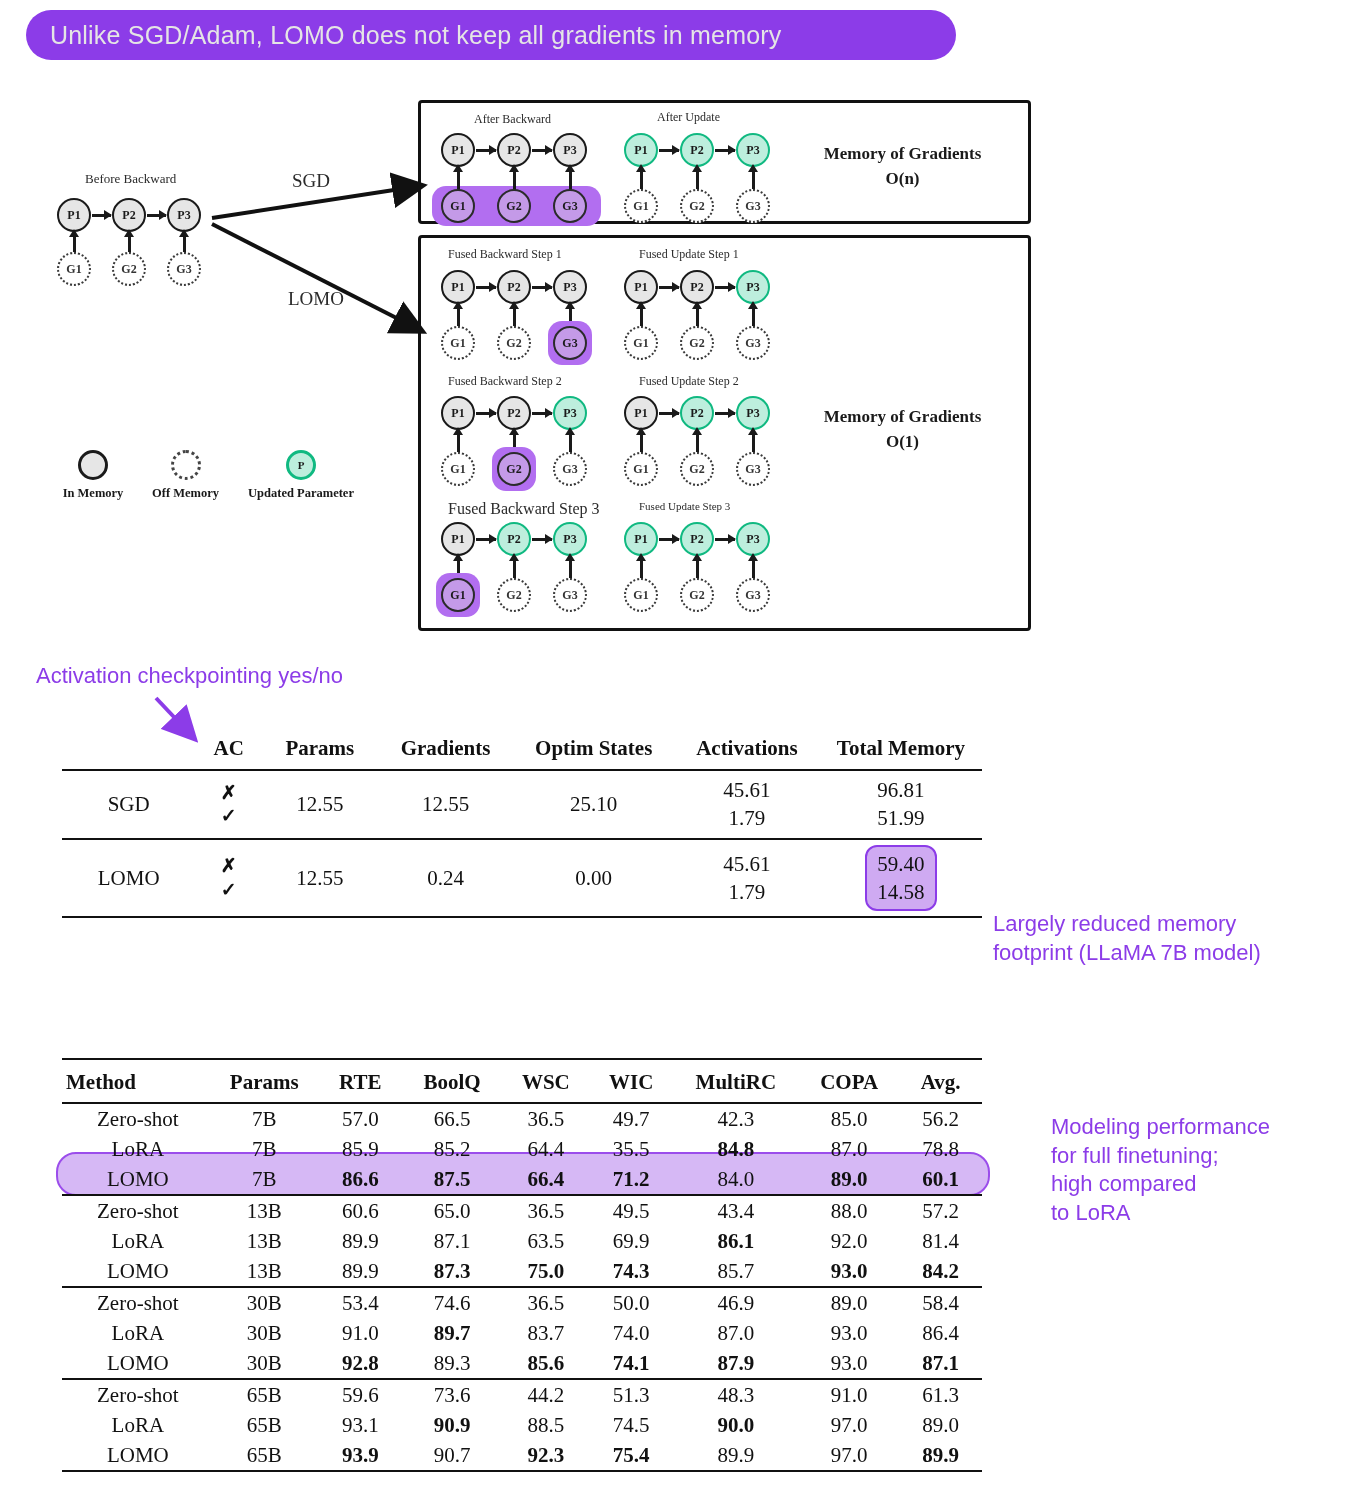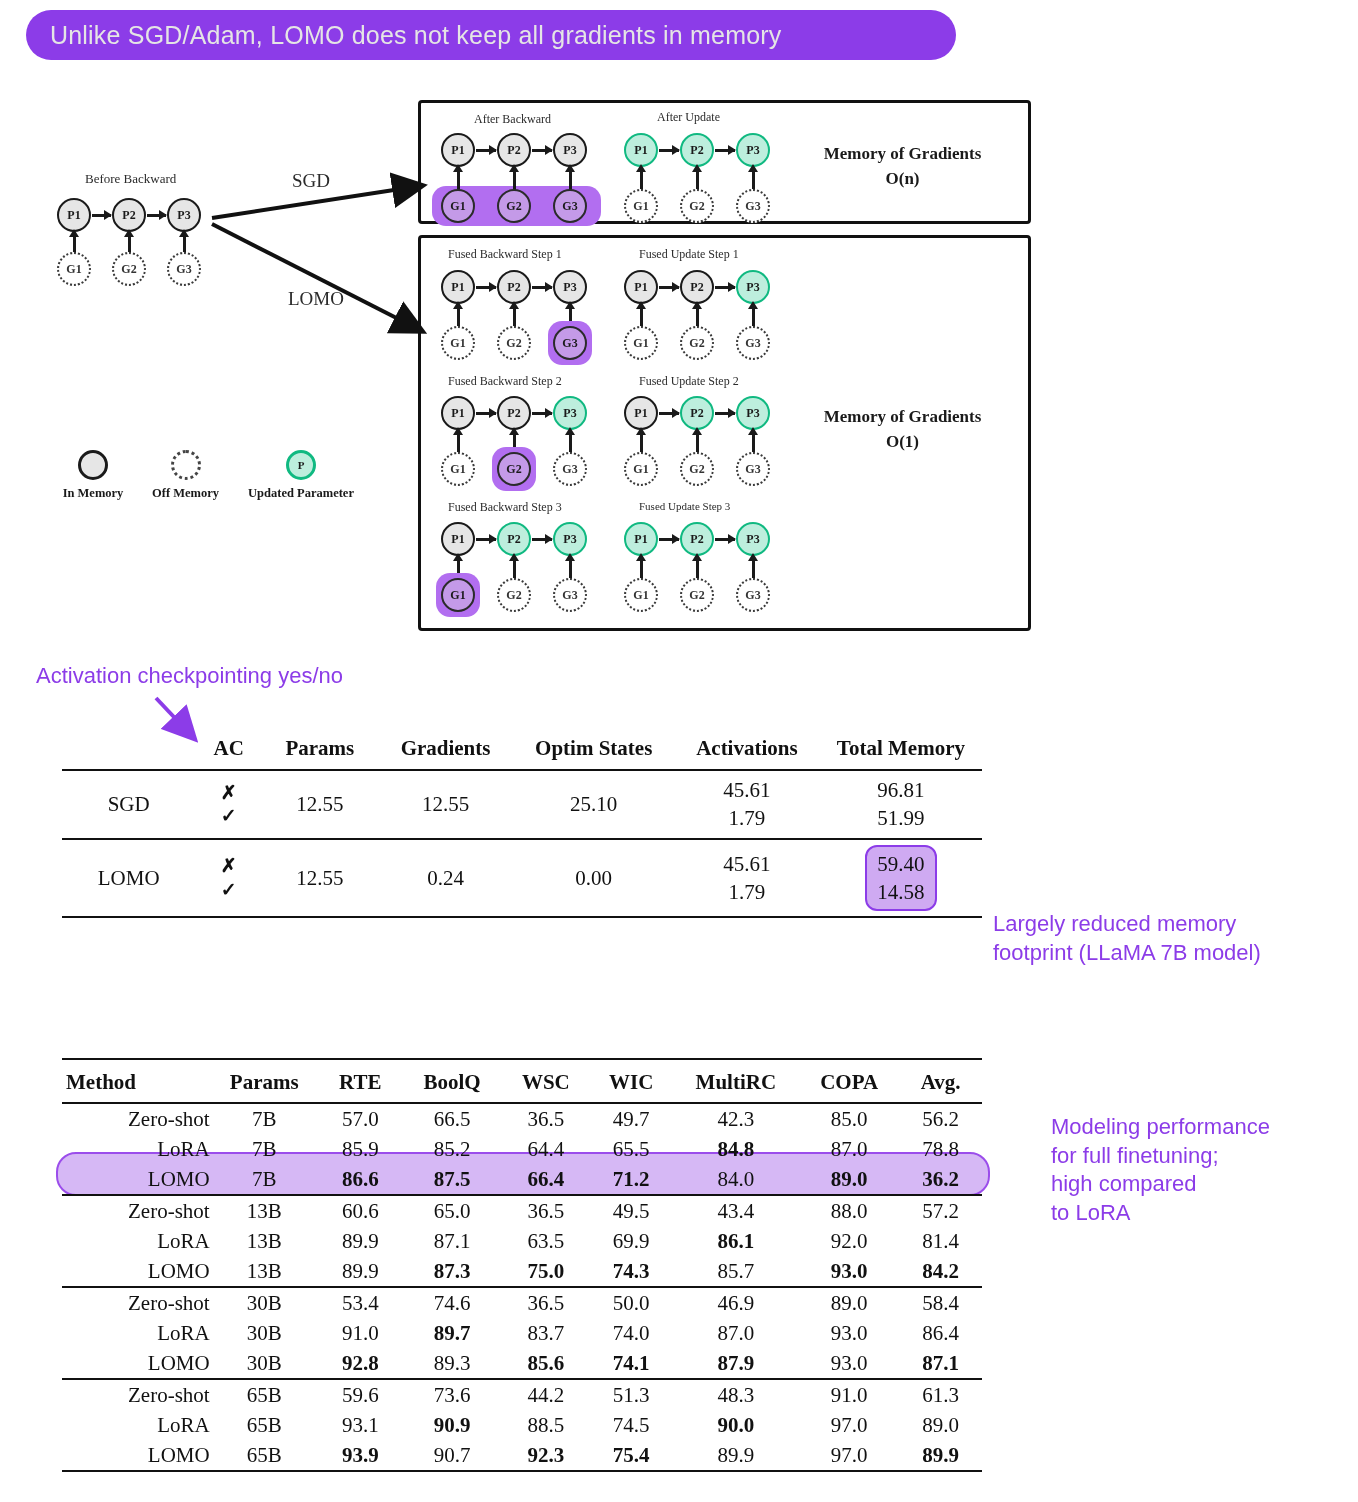--- a/index.html
+++ b/index.html
@@ -88,21 +88,21 @@
     padding:3px 10px;line-height:1.35;
   }
   
   #res-table{left:62px;top:1058px;width:920px;font-size:21px;}
   #res-table thead th{
     font-weight:bold;padding:7px 0;text-align:center;border-bottom:2px solid #111;
   }
   #res-table thead th.m{text-align:left;padding-left:4px;}
   #res-table .topline td{border-top:2.5px solid #111;height:3px;padding:0;}
   #res-table tbody td{text-align:center;padding:2.5px 0;}
-  #res-table tbody td.m{text-align:right;padding-left:4px;}
+  #res-table tbody td.m{text-align:center;padding-left:4px;}
   #res-table tbody tr.gap td{border-top:2px solid #111;height:0;padding:0;}
   #res-table .bottomline td{border-top:2.5px solid #111;height:3px;padding:0;}
   .b{font-weight:bold;}
   .row-hl{position:absolute;left:56px;top:1152px;width:930px;height:40px;
     background:#d6b8f5;border:2.5px solid #9b4deb;border-radius:20px;z-index:0;}
   #res-table{z-index:1;}
   .arrow-annot{position:absolute;}
 </style>
 </head>
 <body>
@@ -222,21 +222,21 @@
   <div class="node n-upd" style="left:736px;top:316px;">P3</div>
   <div class="arrow-h" style="left:659px;top:332px;width:20px;"></div>
   <div class="arrow-h" style="left:715px;top:332px;width:20px;"></div>
   <div class="arrow-v" style="left:640px;top:354px;height:22px;"></div>
   <div class="arrow-v" style="left:696px;top:354px;height:22px;"></div>
   <div class="arrow-v" style="left:752px;top:354px;height:22px;"></div>
   <div class="node n-off" style="left:624px;top:372px;">G1</div>
   <div class="node n-off" style="left:680px;top:372px;">G2</div>
   <div class="node n-off" style="left:736px;top:372px;">G3</div>
 
-  <div class="dlabel" style="left:448px;top:420px;font-size:12px;">Fused Backward Step 3</div>
+  <div class="dlabel" style="left:448px;top:420px;font-size:16px;">Fused Backward Step 3</div>
   <div class="dlabel" style="left:639px;top:420px;font-size:11px;">Fused Update Step 3</div>
   <div class="node n-mem" style="left:441px;top:442px;">P1</div>
   <div class="node n-upd" style="left:497px;top:442px;">P2</div>
   <div class="node n-upd" style="left:553px;top:442px;">P3</div>
   <div class="arrow-h" style="left:476px;top:458px;width:20px;"></div>
   <div class="arrow-h" style="left:532px;top:458px;width:20px;"></div>
   <div class="arrow-v" style="left:457px;top:480px;height:22px;"></div>
   <div class="arrow-v" style="left:513px;top:480px;height:22px;"></div>
   <div class="arrow-v" style="left:569px;top:480px;height:22px;"></div>
   <div class="hl-round" style="left:436px;top:493px;width:44px;height:44px;"></div>
@@ -380,35 +380,35 @@
         <td>42.3</td>
         <td>85.0</td>
         <td>56.2</td>
       </tr>
       <tr>
         <td class="m">LoRA</td>
         <td>7B</td>
         <td>85.9</td>
         <td>85.2</td>
         <td>64.4</td>
-        <td>65.5</td>
+        <td>35.5</td>
         <td class="b">84.8</td>
         <td>87.0</td>
         <td>78.8</td>
       </tr>
       <tr>
         <td class="m">LOMO</td>
         <td>7B</td>
         <td class="b">86.6</td>
         <td class="b">87.5</td>
         <td class="b">66.4</td>
         <td class="b">71.2</td>
         <td>84.0</td>
         <td class="b">89.0</td>
-        <td class="b">36.2</td>
+        <td class="b">60.1</td>
       </tr>
       <tr class="gap">
         <td colspan="9"></td>
       </tr>
       <tr>
         <td class="m">Zero-shot</td>
         <td>13B</td>
         <td>60.6</td>
         <td>65.0</td>
         <td>36.5</td>

